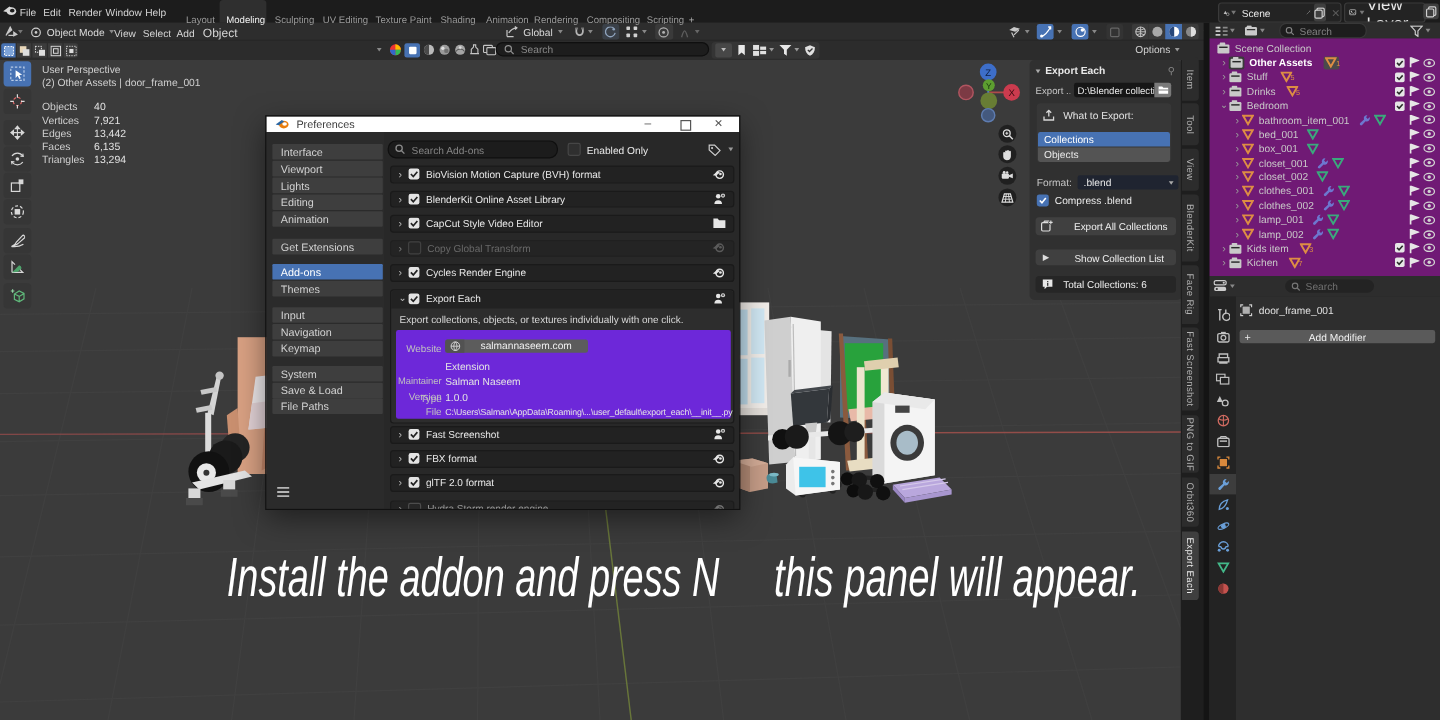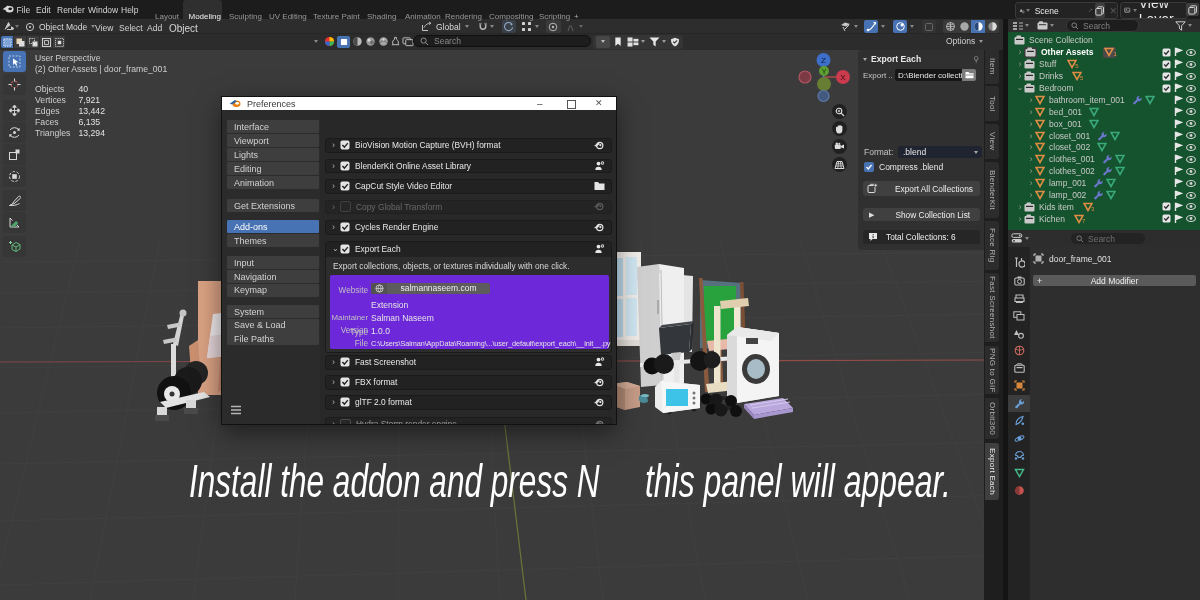--- a/index.html
+++ b/index.html
@@ -583,20 +583,35 @@
       <span class="row" style="margin-left:3px;width:67px;flex:none;height:12px;background:#161616;border-radius:2px 0 0 2px;overflow:hidden;">
           <span style="color:#e8e8e8;font-size:8px;margin-left:3px;white-space:nowrap;">D:\Blender collectio...</span>
         </span>
       <span class="row" style="width:14px;height:12px;background:#7a7a7a;border-radius:0 2px 2px 0;justify-content:center;">
           <svg width="9" height="8" viewBox="0 0 9 8">
             <path d="M0.5,1 h3 l1,1.2 h4 v5 h-8 Z" fill="#fff"></path>
             <rect x="0.5" y="3.6" width="8" height="0.8" fill="#7a7a7a"></rect>
           </svg>
         </span>
     </div>
+    <div class="abs" style="left:6px;top:36px;width:112px;height:49px;background:#373737;border-radius:3px;">
+      <div class="row" style="position:absolute;left:5px;top:5px;">
+        <svg width="10" height="10" viewBox="0 0 10 10">
+            <path d="M5,1 v5 M3,3 l2,-2 l2,2" stroke="#d8d8d8" stroke-width="1.1" fill="none"></path>
+            <path d="M1,6 v3 h8 v-3" stroke="#d8d8d8" stroke-width="1.1" fill="none"></path>
+          </svg>
+        <span style="color:#e4e4e4;font-size:8.5px;margin-left:7px;">What to Export:</span>
+      </div>
+      <div class="row" style="position:absolute;left:1px;top:24px;width:110px;height:12px;background:#4772b3;border-radius:2px 2px 0 0;">
+          <span style="color:#fff;font-size:8.5px;margin-left:5px;">Collections</span>
+        </div>
+      <div class="row" style="position:absolute;left:1px;top:36.5px;width:110px;height:12px;background:#545454;border-radius:0 0 2px 2px;">
+          <span style="color:#e8e8e8;font-size:8.5px;margin-left:5px;">Objects</span>
+        </div>
+    </div>
     <div class="row" style="position:absolute;left:6px;top:96px;">
       <span style="color:#c6c6c6;font-size:8.5px;width:28px;flex:none;">Format:</span>
       <span class="row" style="margin-left:6px;width:84px;flex:none;height:12px;background:#1f2430;border-radius:2px;">
           <span style="color:#e8e8e8;font-size:8.5px;margin-left:5px;">.blend</span>
           <b style="display:inline-block;width:0;height:0;border-left:2.5px solid transparent;border-right:2.5px solid transparent;border-top:3.5px solid #aaa;margin-left:auto;margin-right:4px;"></b>
         </span>
     </div>
     <div class="row" style="position:absolute;left:6px;top:112px;">
       <span class="row" style="width:10px;height:10px;background:#4772b3;border-radius:2px;justify-content:center;">
           <svg width="8" height="8" viewBox="0 0 8 8">
@@ -700,21 +715,21 @@
           </g>
       </defs>
     </svg>
     <style>
       .orow{display:flex;align-items:center;height:11.9px;position:relative;}
       .oarr{color:#9a9a9a;font-size:9px;width:8px;text-align:center;flex:none;line-height:8px;}
       .olbl{color:#c9c9c9;font-size:8.5px;margin-left:4px;white-space:nowrap;}
       .orgt{position:absolute;right:4.5px;display:flex;align-items:center;gap:3px;}
       .vnum{color:#dd8d44;font-size:6px;margin-left:-2px;margin-top:4px;}
     </style>
-    <div id="otree" class="abs" style="left:1008px;top:32px;width:192px;height:198px;background:#14532d;overflow:hidden;padding-top:2.5px;box-sizing:border-box;">
+    <div id="otree" class="abs" style="left:1008px;top:32px;width:192px;height:198px;background:#701a75;overflow:hidden;padding-top:2.5px;box-sizing:border-box;">
       <div class="orow" style="padding-left:6px;">
           <svg width="11" height="10" viewBox="0 0 11 10">
             <use href="#s-colbox"></use>
           </svg>
           <span class="olbl">Scene Collection</span>
         </div>
       <div class="orow" style="padding-left:8px;">
           <span class="oarr">›</span>
           <span class="row" style="background:#3a3a3a;border-radius:2px;width:13px;height:11px;justify-content:center;">
             <svg width="11" height="10" viewBox="0 0 11 10">
@@ -1201,20 +1216,36 @@
       <span class="pbtn" style="top:208.5px;">Save &amp; Load</span>
       <span class="pbtn" style="top:222px;">File Paths</span>
 
       <svg width="12" height="10" viewBox="0 0 12 10" style="position:absolute;left:8px;top:295px;">
           <path d="M1,1.5 h10 M1,5 h10 M1,8.5 h10" stroke="#b5b5b5" stroke-width="1.5"></path>
         </svg>
     </div>
 
     <div class="abs" style="left:98px;top:13px;width:296px;height:314px;background:#282828;">
 
+      <div class="row" style="position:absolute;left:3px;top:7px;width:290px;">
+        <span class="row" style="width:140px;height:13px;background:#1c1c1c;border:1px solid #0f0f0f;border-radius:7px;">
+          <svg width="9" height="9" viewBox="0 0 9 9" style="margin-left:5px;">
+              <circle cx="3.6" cy="3.6" r="2.6" fill="none" stroke="#8a8a8a" stroke-width="1.1"></circle>
+              <path d="M5.6,5.6 L8,8" stroke="#8a8a8a" stroke-width="1.1"></path>
+            </svg>
+          <span style="color:#848484;font-size:8.5px;margin-left:5px;">Search Add-ons</span>
+        </span>
+        <span style="width:9px;height:9px;background:#2f2f2f;border:1px solid #464646;border-radius:2px;margin-left:8px;"></span>
+        <span style="color:#e8e8e8;font-size:8.5px;margin-left:5px;">Enabled Only</span>
+        <svg width="11" height="10" viewBox="0 0 11 10" style="margin-left:auto;margin-right:0px;">
+            <path d="M1,1 h4.5 L10,5.5 L6,9.5 L1,5 Z" fill="none" stroke="#ccc" stroke-width="1"></path>
+            <circle cx="3.4" cy="3.4" r="0.9" fill="#ccc"></circle>
+          </svg>
+        <b style="display:inline-block;width:0;height:0;border-left:2.5px solid transparent;border-right:2.5px solid transparent;border-top:3.5px solid #999;margin-left:6px;margin-right:2px;"></b>
+      </div>
       <style>
         .addrow{position:absolute;left:5px;width:287px;height:14.5px;background:#222222;border:1px solid #1a1a1a;border-radius:3px;display:flex;align-items:center;box-sizing:border-box;}
         .aarr{color:#b5b5b5;font-size:9px;margin-left:6px;width:8px;line-height:8px;font-family:"Liberation Sans",sans-serif;}
         .attl{color:#e8e8e8;font-size:8.4px;margin-left:5px;}
       </style>
       <div class="addrow" style="top:28px;">
           <span class="aarr">›</span>
           <svg width="10" height="10" viewBox="0 0 10 10">
             <use href="#s-check"></use>
           </svg>

